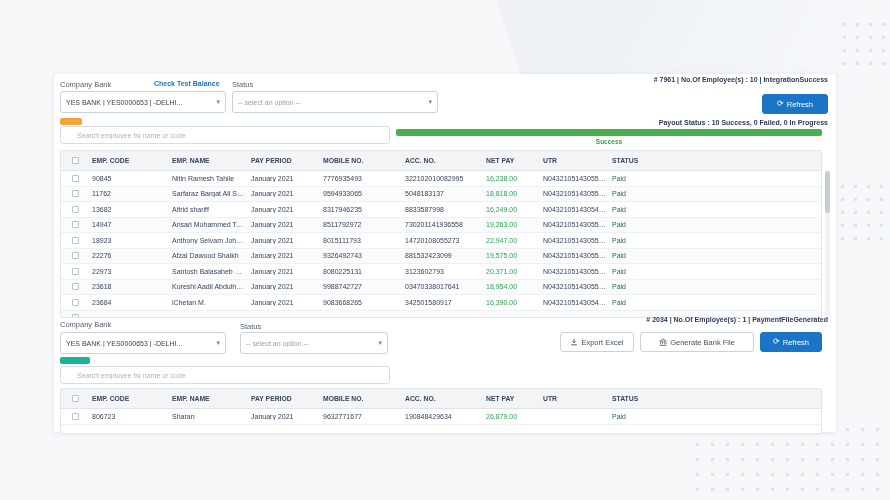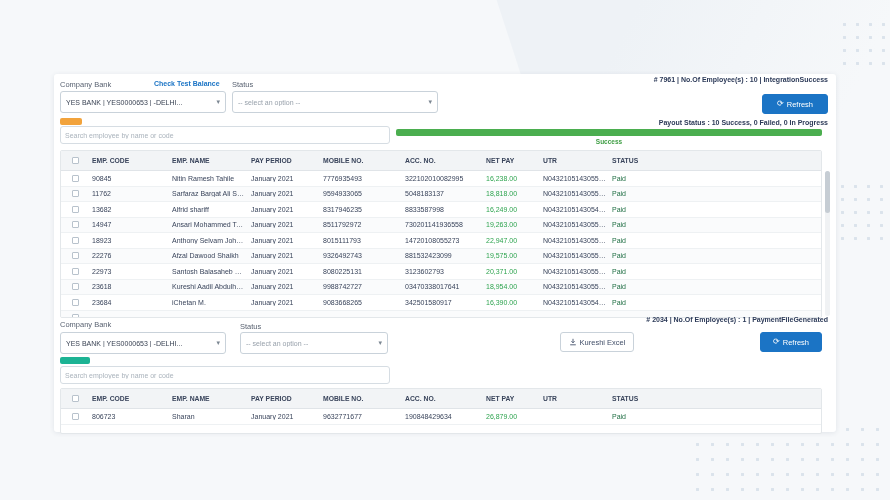--- a/index.html
+++ b/index.html
@@ -41,21 +41,21 @@
     background:#fff; border:1px solid #c9d2da; border-radius:3px;
     display:flex; align-items:center; justify-content:space-between;
     padding:0 5px; font-size:7px; cursor:pointer; overflow:hidden; white-space:nowrap;
   }
   .select .val { overflow:hidden; text-overflow:ellipsis; color:#3a4354; }
   .select .val.placeholder { color:#98a1ab; }
   .caret { color:#7b8692; font-size:7px; margin-left:4px; flex:none; }
 
   .search {
     width:330px; height:18px; border:1px solid #d6dde3; border-radius:3px;
-    font-size:7px; padding:0 4px; color:#3a4354; background:#fff;
+    font-size:7px; padding:0 16px; color:#3a4354; background:#fff;
     font-family:"Liberation Sans", sans-serif;
   }
   .search::placeholder { color:#aab3bc; }
 
   .btn {
     border-radius:3px; font-size:7.5px; height:20px; display:flex;
     align-items:center; justify-content:center; gap:3px; cursor:pointer;
     border:1px solid transparent; font-family:"Liberation Sans", sans-serif;
   }
   .btn-blue { background:#1b74c5; color:#fff; border-color:#1b74c5; }
@@ -302,21 +302,27 @@
   </div>
   <div class="abs select" style="left:186px; top:258px; width:148px; height:22px;">
     <span class="val placeholder">-- select an option --</span>
     <span class="caret">▾</span>
   </div>
 
   <button class="abs btn btn-white" style="left:506px; top:258px; width:74px;">
     <svg class="ic" width="8" height="8" viewBox="0 0 10 10">
         <path d="M5 1v5M3 4l2 2 2-2M1.5 8.5h7" stroke="#43506a" stroke-width="1.1" fill="none"></path>
       </svg>
-    <span>Kureshi Excel</span>
+    <span>Export Excel</span>
+  </button>
+  <button class="abs btn btn-white" style="left:586px; top:258px; width:114px;">
+    <svg class="ic" width="8" height="8" viewBox="0 0 10 10">
+        <path d="M1 4h8L5 1 1 4zm1 1v3m2.3-3v3m2.4-3v3M9 5v3M.7 9.3h8.6" stroke="#43506a" stroke-width="0.9" fill="none"></path>
+      </svg>
+    <span>Generate Bank File</span>
   </button>
   <button class="abs btn btn-blue" style="left:706px; top:258px; width:62px;">
     <span class="ic">⟳</span>
     <span>Refresh</span>
   </button>
 
   <span class="abs badge badge-teal" style="left:6px; top:283px;"></span>
   <input class="abs search" style="left: 6px; top: 292px;" placeholder="Search employee by name or code">
 
   <div class="abs tbl" style="left:6px; top:314px; width:762px;">

